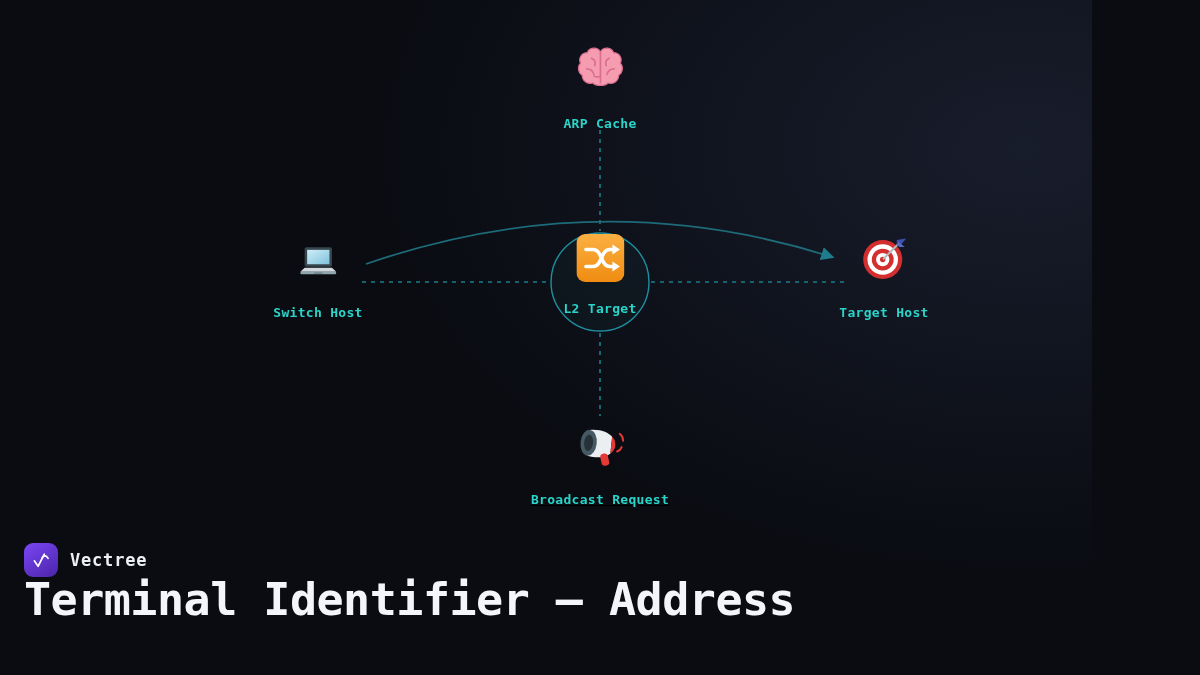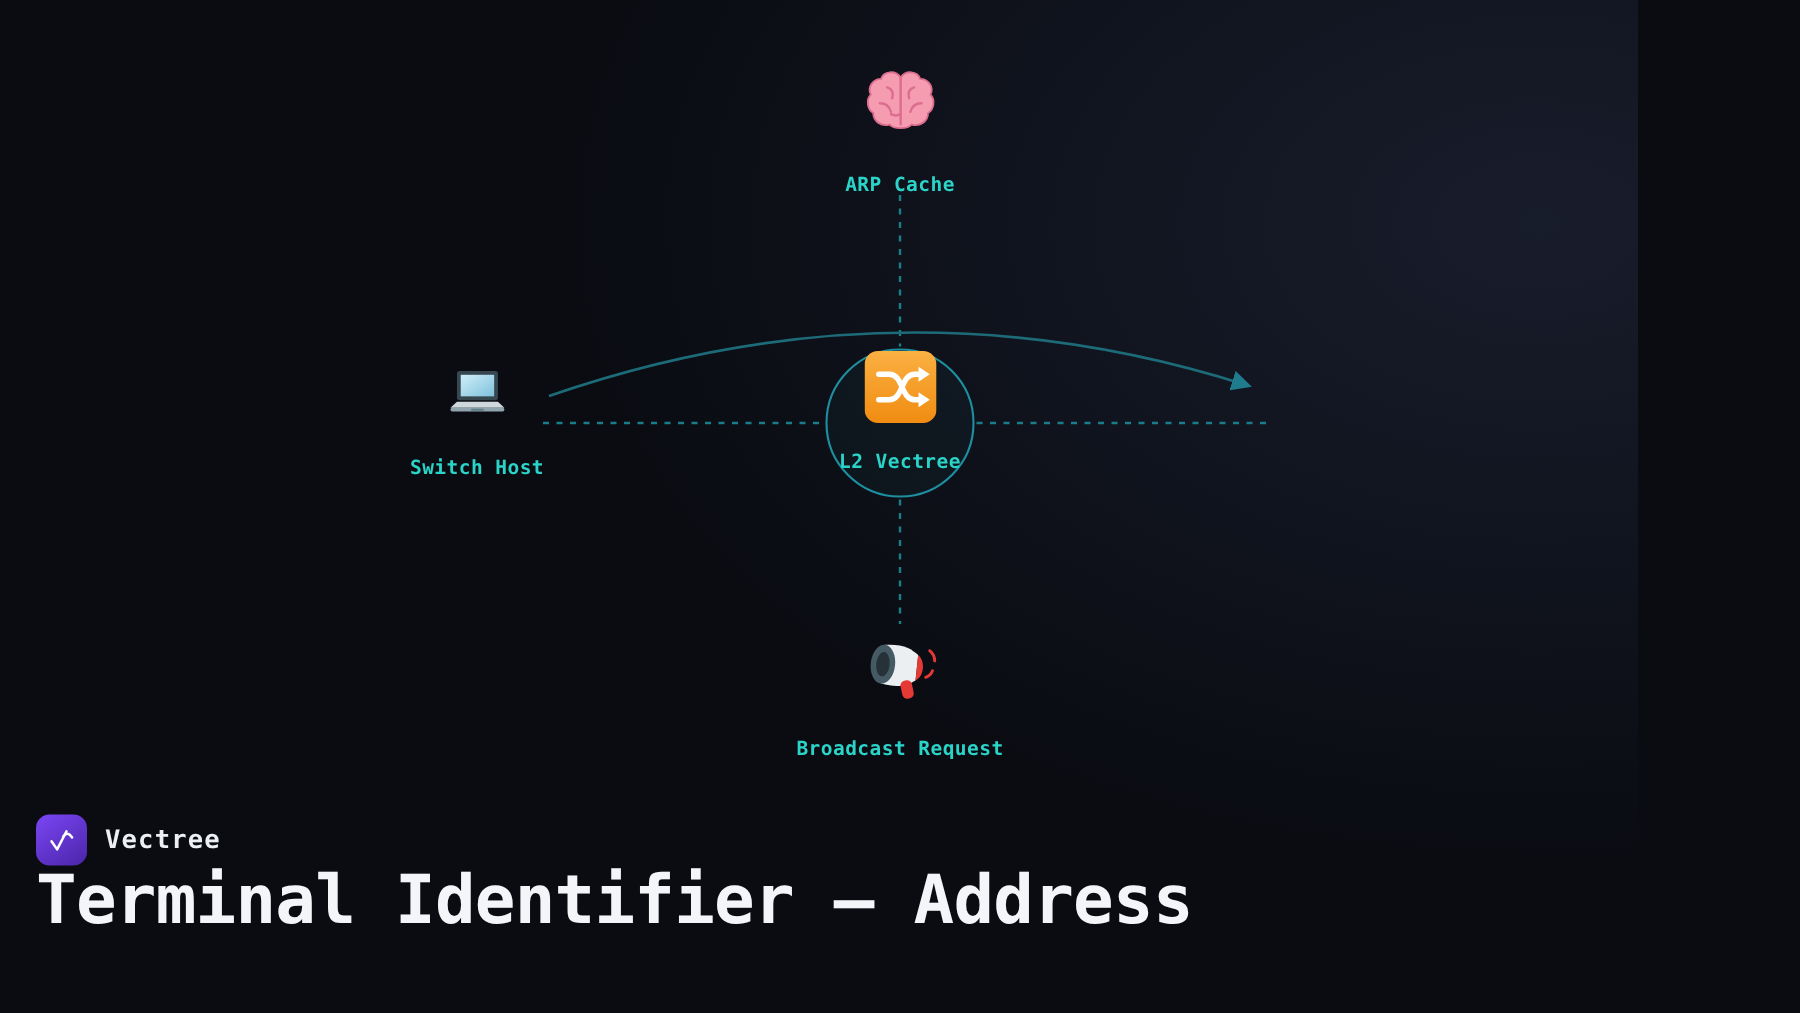--- a/index.html
+++ b/index.html
@@ -41,21 +41,21 @@
     white-space: nowrap;
   }
   .node-arp        { left: 600px; top: 42px; }
   .node-arp .label { margin-top: 18px; }
   .node-source        { left: 318px; top: 238px; }
   .node-source .label { margin-top: 17px; }
   .node-switch        { left: 600px; top: 234px; }
   .node-switch .label { margin-top: 15px; }
   .node-target        { left: 884px; top: 233px; }
   .node-target .label { margin-top: 18px; }
-  .node-broadcast        { left: 600px; top: 418px; }
+  .node-broadcast        { left: 600px; top: 418px; text-decoration: underline; }
   .node-broadcast .label { margin-top: 18px; }
 
   
   .brand-row {
     position: absolute;
     left: 24px;
     top: 543px;
     display: flex;
     align-items: center;
     gap: 12px;
@@ -161,23 +161,38 @@
         <g stroke="#ffffff" stroke-width="3.6" fill="none" stroke-linecap="round">
           <path d="M9.5 15.5 h7 c9.5 0 7.5 17 17 17 h3.5"></path>
           <path d="M9.5 32.5 h7 c9.5 0 7.5 -17 17 -17 h3.5"></path>
         </g>
         <g fill="#ffffff">
           <polygon points="36,10.5 43.5,15.5 36,20.5"></polygon>
           <polygon points="36,27.5 43.5,32.5 36,37.5"></polygon>
         </g>
       </svg>
     </span>
-    <span class="label">L2 Vectree</span>
-  </div>
-
+    <span class="label">L2 Target</span>
+  </div>
+
+  <div class="node node-target">
+    <span>
+      <svg width="50" height="50" viewBox="0 0 64 64">
+        <circle cx="30" cy="34" r="25" fill="#d32f2f"></circle>
+        <circle cx="30" cy="34" r="19.5" fill="#ffffff"></circle>
+        <circle cx="30" cy="34" r="14" fill="#d32f2f"></circle>
+        <circle cx="30" cy="34" r="8.5" fill="#ffffff"></circle>
+        <circle cx="30" cy="34" r="3.5" fill="#d32f2f"></circle>
+        <line x1="30.5" y1="33.5" x2="51" y2="13" stroke="#b0bec5" stroke-width="2.6"></line>
+        <polygon points="48,9 60,7 54,14 48,16" fill="#3f51b5"></polygon>
+        <polygon points="50,11 58,18 52,18 48,16" fill="#5c6bc0"></polygon>
+      </svg>
+    </span>
+    <span class="label">Target Host</span>
+  </div>
 
   <div class="node node-broadcast">
     <span>
       <svg width="52" height="52" viewBox="0 0 64 64">
         <g transform="rotate(6 32 32)">
           <path d="M18 16 C33 13.5 40 17 46 21.5 L46 42.5 C40 47 33 50.5 18 48 Z" fill="#eceff1"></path>
           <path d="M46 21.5 C49.5 24 51 28 51 32 C51 36 49.5 40 46 42.5 Z" fill="#e53935"></path>
           <ellipse cx="18" cy="32" rx="10" ry="16" fill="#455a64"></ellipse>
           <ellipse cx="18" cy="32" rx="5.5" ry="10" fill="#263238"></ellipse>
           <rect x="35" y="43" width="9.5" height="15" rx="4" fill="#e53935" transform="rotate(-18 40 50)"></rect>

